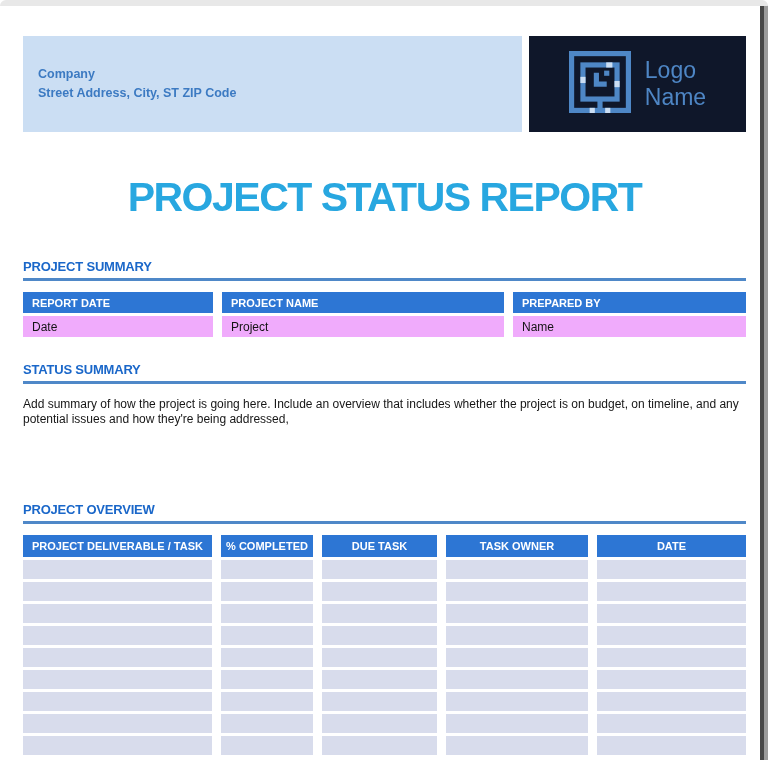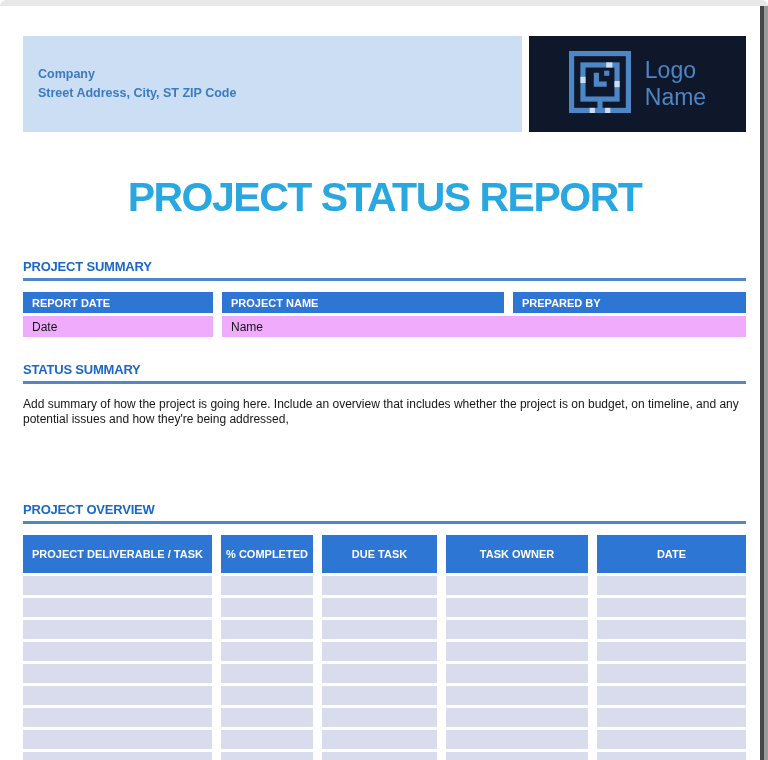--- a/index.html
+++ b/index.html
@@ -48,21 +48,21 @@
     align-items: center; height: 21px; padding-left: 9px; }
 
   
   .s1 { width: 190px; } .s2 { width: 282px; } .s3 { flex: 1; }
 
   
   .status-body { margin-top: 13px; max-width: 716px; color: #161616; font-size: 12px; line-height: 15px; }
 
   
   .o1 { width: 189px; } .o2 { width: 92px; } .o3 { width: 115px; } .o4 { width: 142px; } .o5 { flex: 1; }
-  .ov-hcell { height: 38px; }
+  .ov-hcell { height: 22px; }
   .ov-dcell { background: #d8dcec; height: 19px; }
 </style>
 </head>
 <body>
 
 <div class="canvas">
 
   <div class="top-strip"></div>
   <div class="right-edge">
     <div class="dark"></div>
@@ -104,20 +104,21 @@
     <div class="sec-rule"></div>
 
     <div class="tbl">
       <div class="t-row">
         <div class="hcell pad s1">REPORT DATE</div>
         <div class="hcell pad s2">PROJECT NAME</div>
         <div class="hcell pad s3">PREPARED BY</div>
       </div>
       <div class="t-row">
         <div class="dcell s1">Date</div>
+        <div class="dcell s2">Project</div>
         <div class="dcell s3">Name</div>
       </div>
     </div>
 
     <div class="sec-heading h-status">STATUS SUMMARY</div>
     <div class="sec-rule"></div>
     <div class="status-body">Add summary of how the project is going here. Include an overview that includes whether the project is on budget, on timeline, and any potential issues and how they're being addressed,</div>
 
     <div class="sec-heading h-overview">PROJECT OVERVIEW</div>
     <div class="sec-rule"></div>

